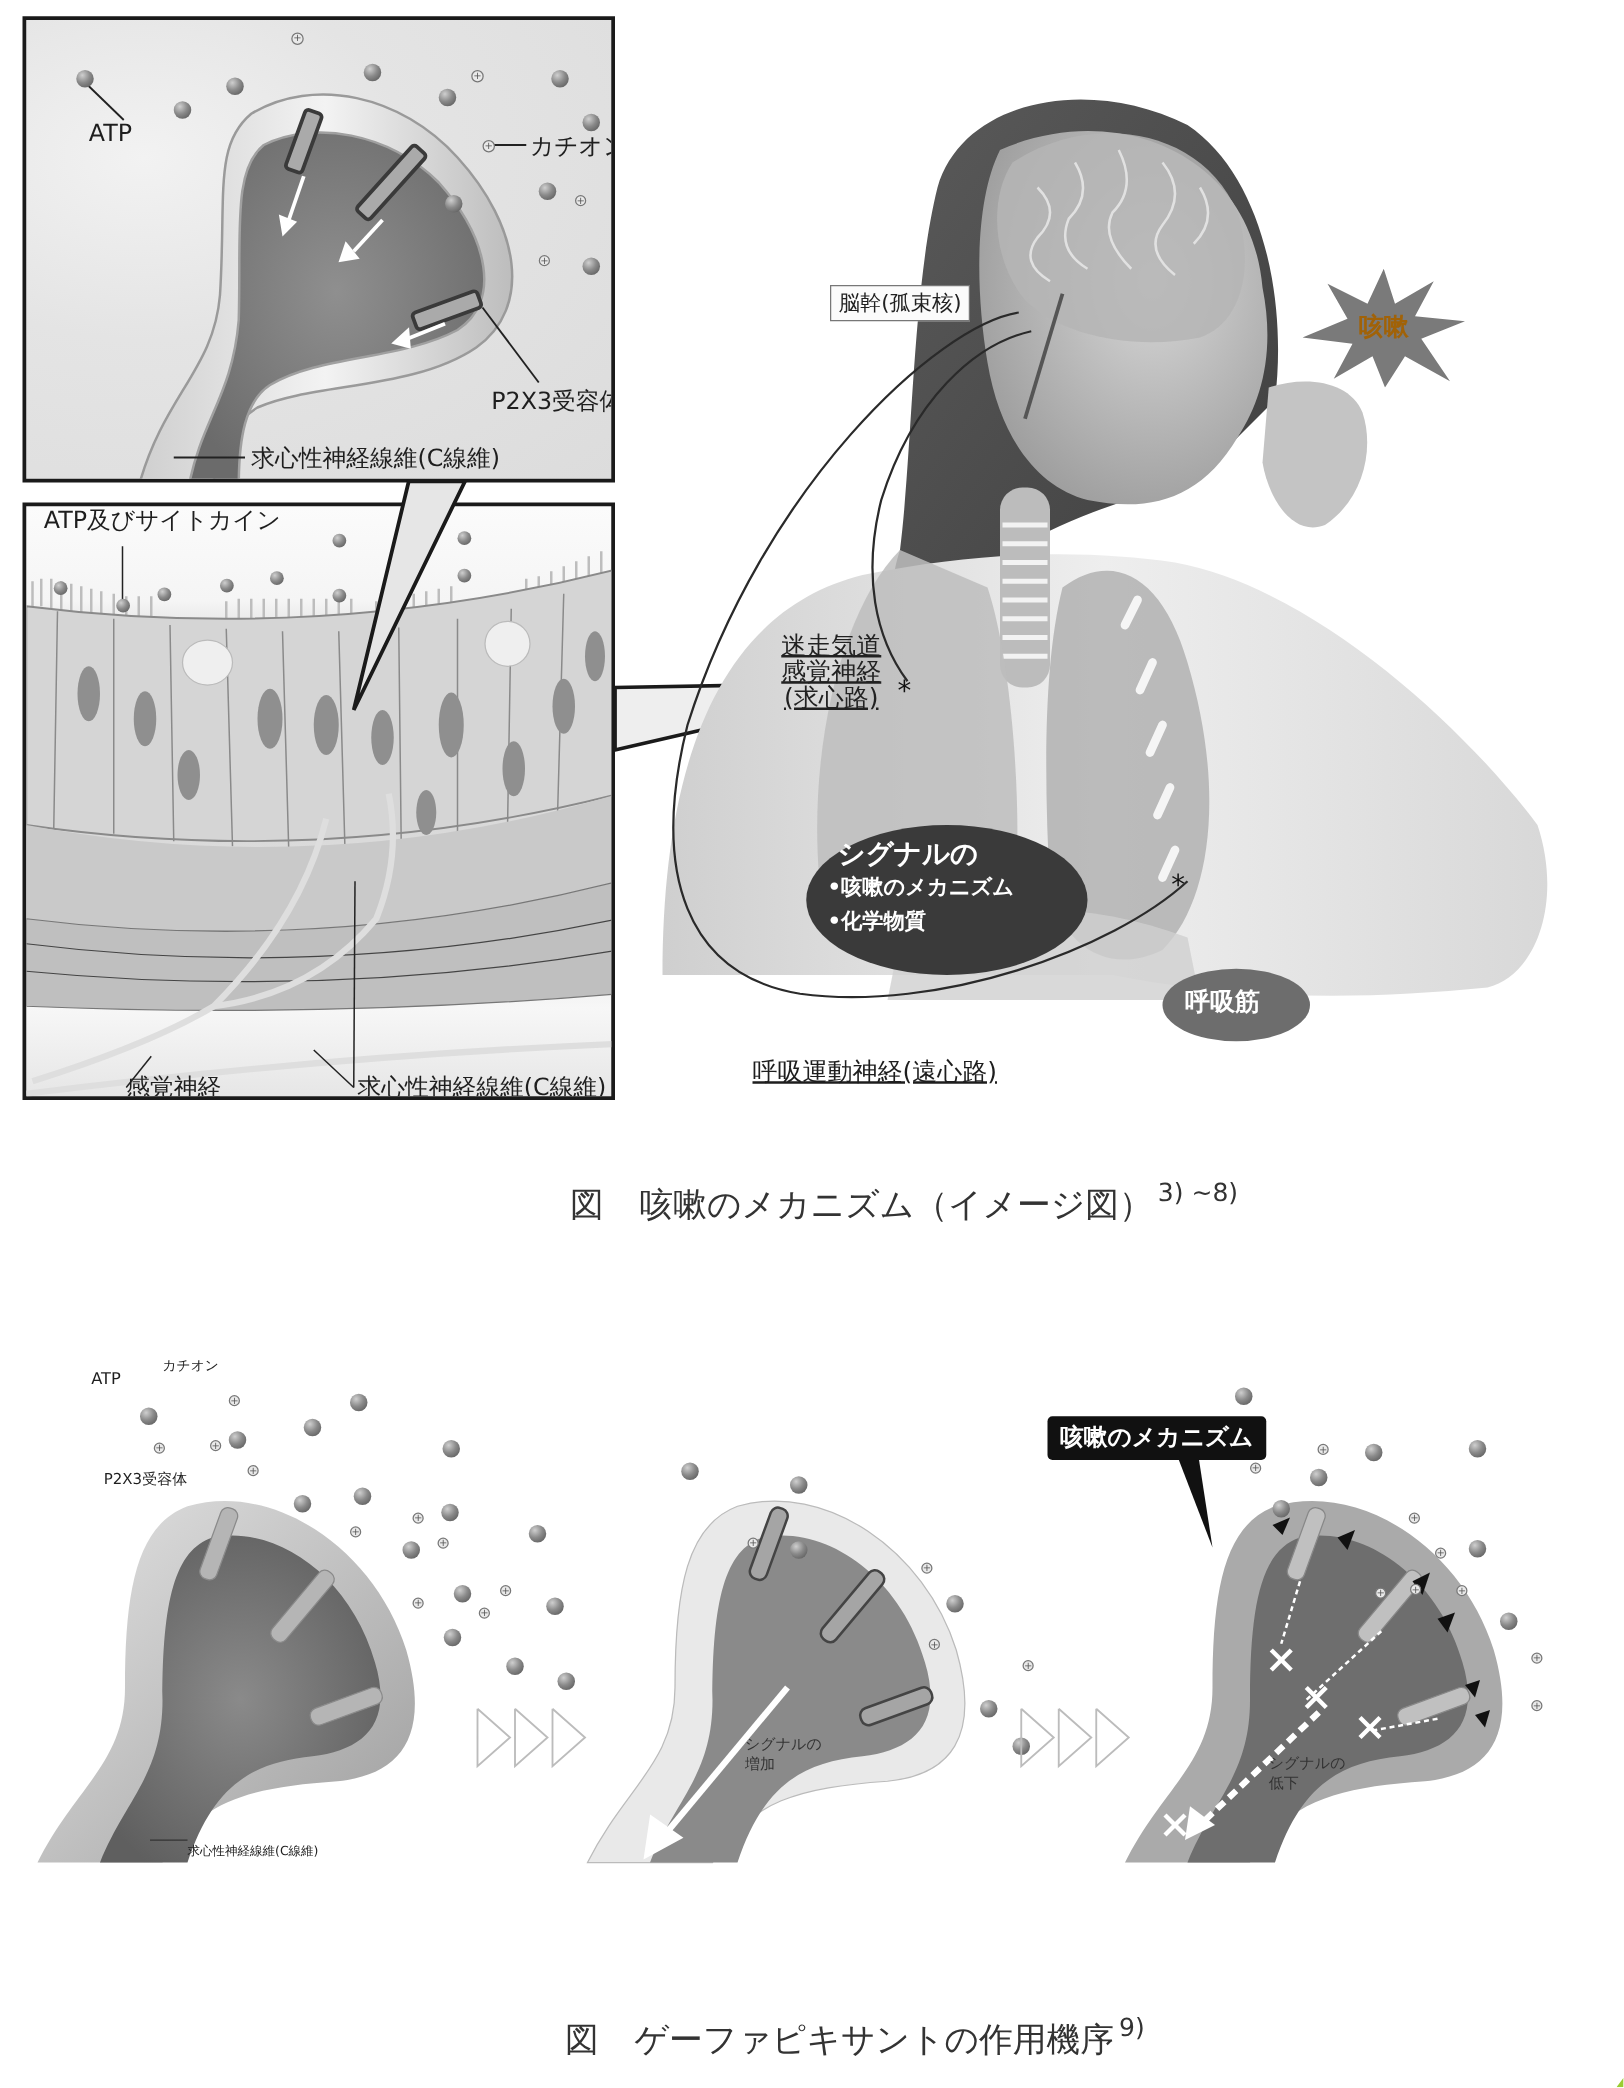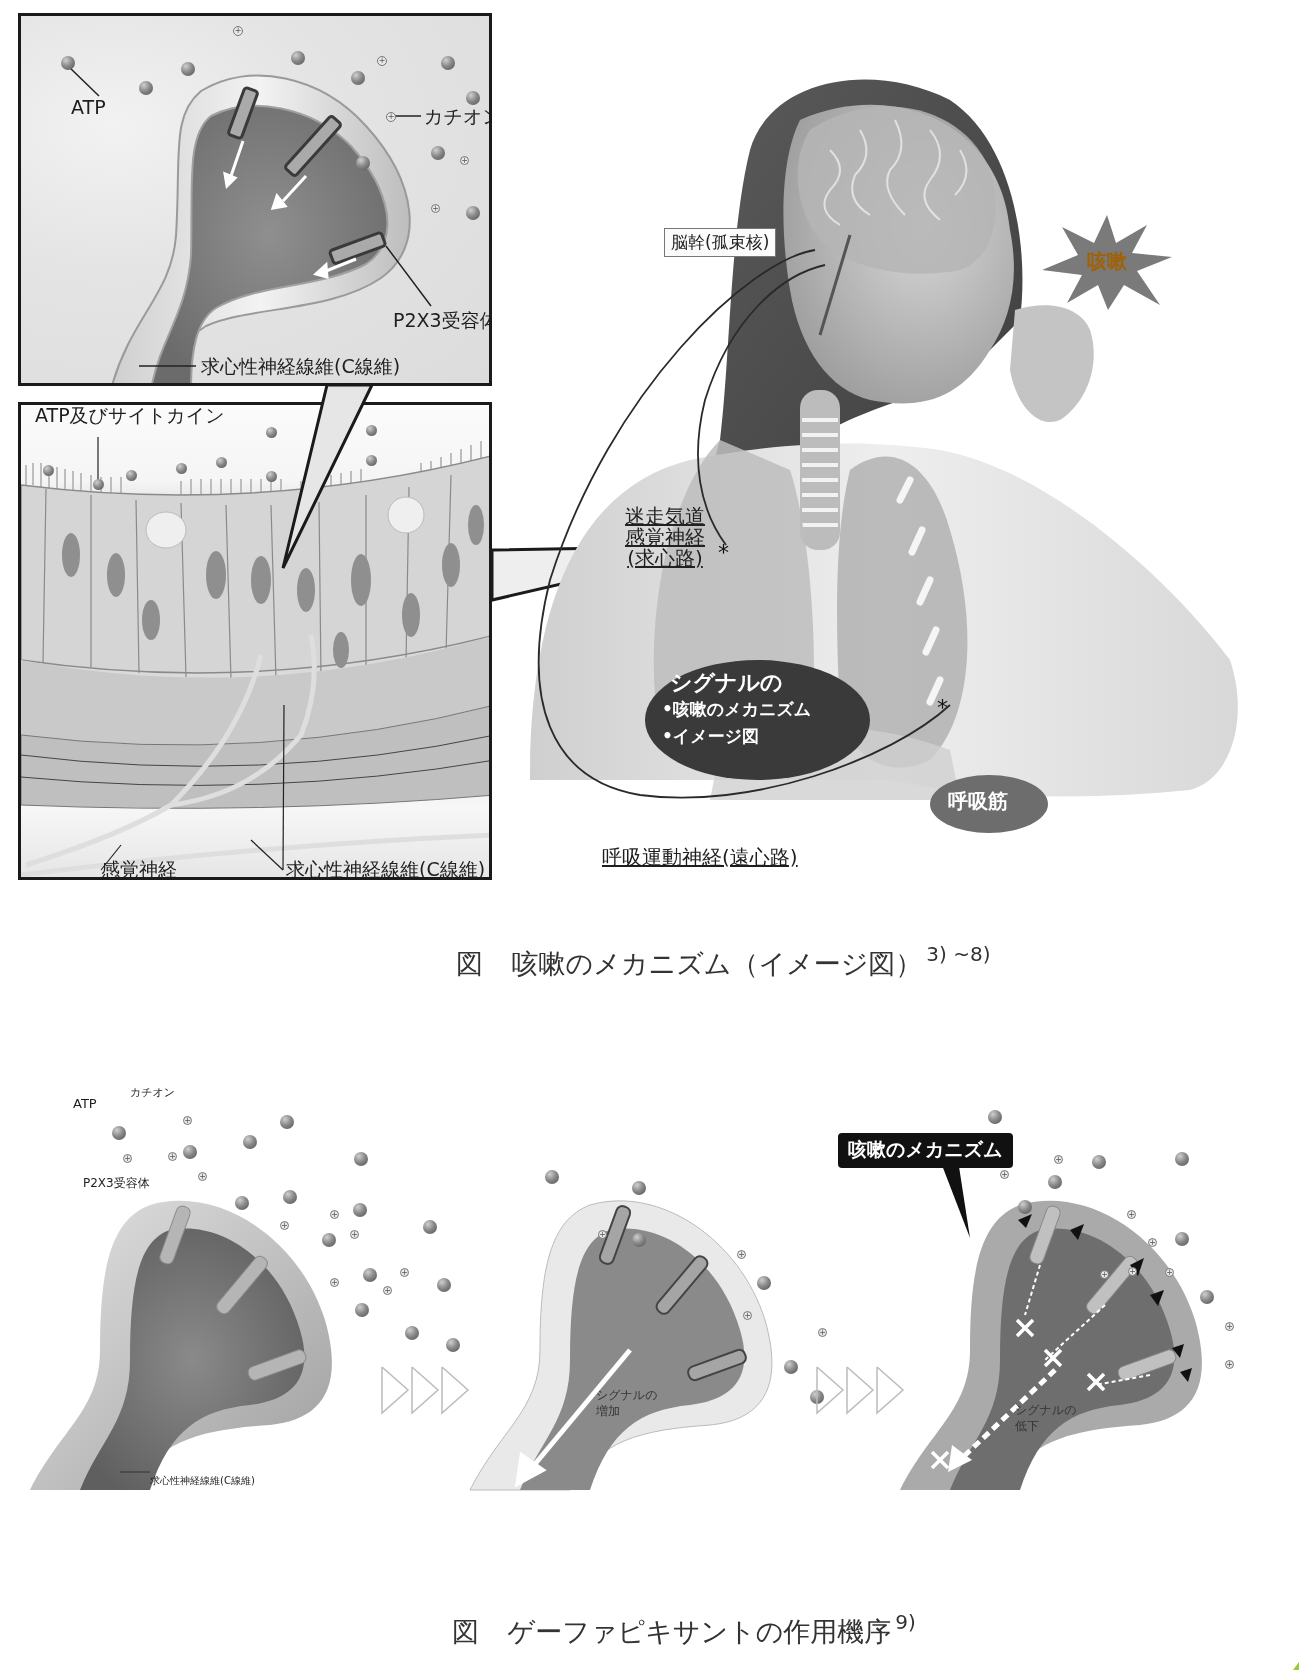--- a/index.html
+++ b/index.html
@@ -295,21 +295,21 @@
 
   <div class="abs" style="left:625px;top:506px;text-align:center;line-height:21px">
     <div class="label-sm">迷走気道</div>
     <div class="label-sm">感覚神経</div>
     <div class="label-sm">(求心路)</div>
   </div>
 
   <div class="ellipse-dark"></div>
   <span class="ellipse-text-title">シグナルの</span>
   <span class="ellipse-text-item" style="left:662px;top:698px">•咳嗽のメカニズム</span>
-  <span class="ellipse-text-item" style="left:662px;top:725px">•イメージ図</span>
+  <span class="ellipse-text-item" style="left:662px;top:725px">•化学物質</span>
 
   <div class="ellipse-muscle"></div>
   <span class="muscle-text">呼吸筋</span>
 
   <span class="label label-sm" style="left:602px;top:844px">呼吸運動神経(遠心路)</span>
 </div>
 
 <div class="caption" style="left:456px;top:942px">
   <span>図</span>
   <span style="margin-left:20px">咳嗽のメカニズム（イメージ図）</span><sup>3) ~8)</sup>

